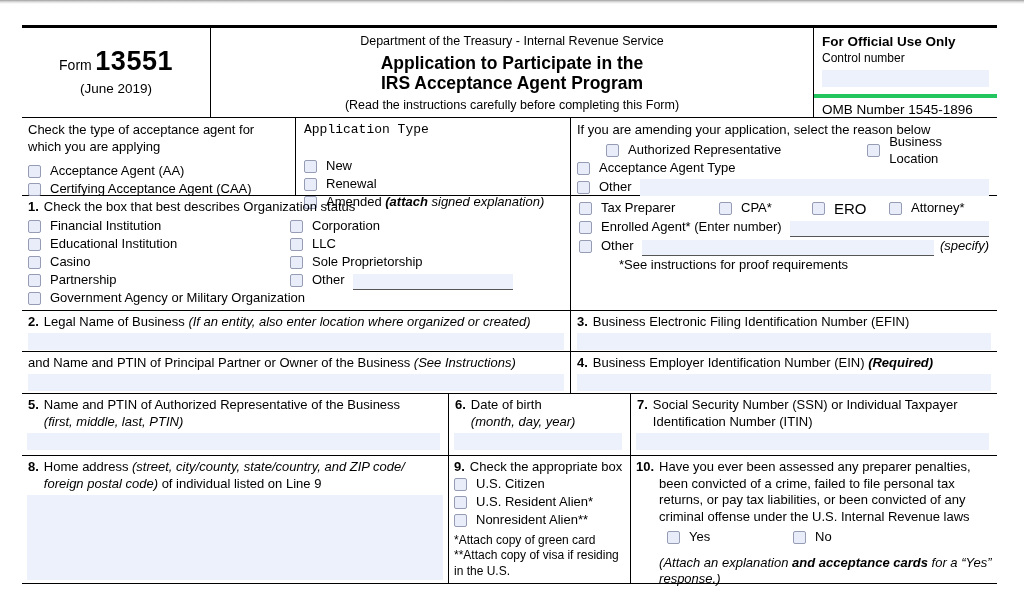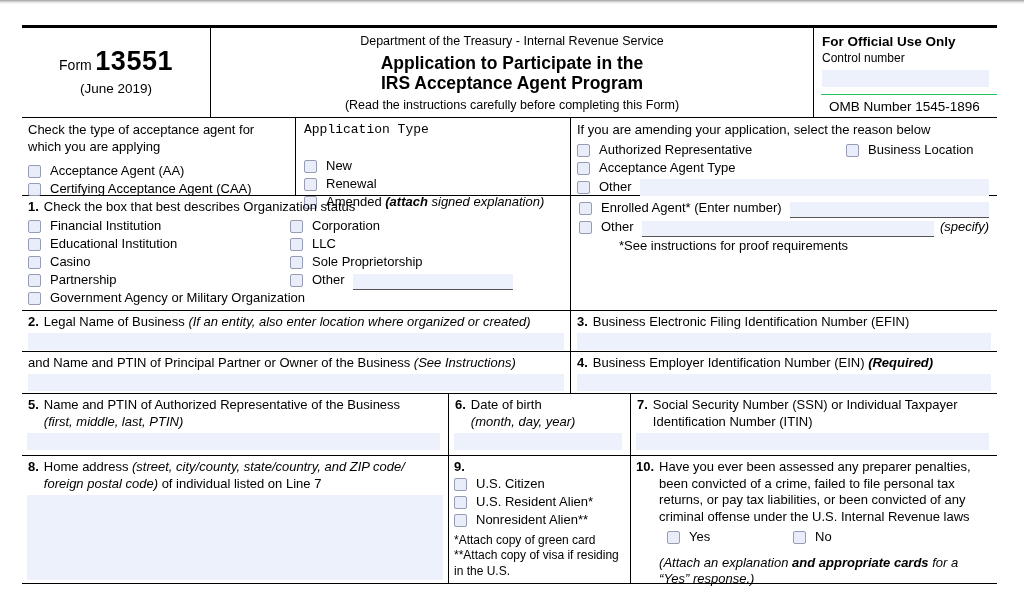--- a/index.html
+++ b/index.html
@@ -20,42 +20,42 @@
   .formnumber { font-size:27px; font-weight:bold; letter-spacing:.5px; }
   .revision { font-size:13.5px; margin-top:1px; }
   .c-title { flex:1; display:flex; flex-direction:column; align-items:center;
     justify-content:space-between; text-align:center; padding:5px 4px 4px; }
   .agency { font-size:12.5px; }
   .bigtitle { font-size:17.5px; font-weight:bold; line-height:1.15; }
   .smallnote { font-size:12.5px; }
   .c-official { width:184px; padding:5px 8px 0; }
   .official-title { font-weight:bold; font-size:13.5px; }
   .control-label { font-size:12px; margin-top:1px; }
-  .omb-row { position:absolute; left:7px; right:0; bottom:0; height:23px;
-    border-top:1px solid #22c55e; font-size:13.5px; padding:3px 8px 0; }
+  .omb-row { position:absolute; left:0; right:0; bottom:0; height:23px;
+    border-top:4px solid #22c55e; font-size:13.5px; padding:3px 8px 0; }
 
   
   .field { background:#edf1fc; height:17px; }
   .ufield { background:#edf1fc; height:16px; border-bottom:1px solid #555; }
   .cb { display:inline-block; flex:none; width:13px; height:13px; background:#e9edfa;
     border:1px solid #959cb4; border-radius:2px; margin-right:9px; }
   .opt { display:flex; align-items:center; height:18px; }
   .num { font-weight:bold; margin-right:5px; flex:none; }
   .it { font-style:italic; }
   .bit { font-weight:bold; font-style:italic; }
   .hang { display:flex; align-items:flex-start; }
 
   
   .r-a { height:78px; }
   .c-a1 { width:273px; padding:4px 6px 0; }
   .c-a2 { width:275px; padding:4px 8px 0; }
   .c-a3 { flex:1; padding:4px 6px 0; }
   .a1-label { width:255px; margin-bottom:7px; }
   .a3-row1 { display:flex; }
-  .a3-row1 .opt:first-child { width:269px; }
+  .a3-row1 .opt:first-child { width:269px;margin-left:29px; }
   .opt-other { display:flex; align-items:center; height:20px; }
   .opt-other .flexfield { flex:1; margin-left:8px; margin-right:2px; }
 
   
   .r-b { height:115px; }
   .c-b1 { width:548px; padding:3px 6px 0; }
   .c-b2 { flex:1; padding:3px 8px 0; }
   .orgcols { display:flex; margin-top:2px; }
   .orgcol1 { width:262px; }
   .orgcol2 { flex:1; }
@@ -220,20 +220,38 @@
           </div>
           <div class="opt">
             <span class="cb"></span>
             <span>Other</span>
             <span class="ufield org-other-field"></span>
           </div>
         </div>
       </div>
     </div>
     <div class="cell c-b2">
+      <div class="profrow1">
+        <div class="opt">
+          <span class="cb"></span>
+          <span>Tax Preparer</span>
+        </div>
+        <div class="opt">
+          <span class="cb"></span>
+          <span>CPA*</span>
+        </div>
+        <div class="opt">
+          <span class="cb"></span>
+          <span class="ero">ERO</span>
+        </div>
+        <div class="opt">
+          <span class="cb"></span>
+          <span>Attorney*</span>
+        </div>
+      </div>
       <div class="profline">
         <span class="cb"></span>
         <span>Enrolled Agent* (Enter number)</span>
         <span class="ufield flexfield"></span>
       </div>
       <div class="profline">
         <span class="cb"></span>
         <span>Other</span>
         <span class="ufield flexfield"></span>
         <span class="specify">(specify)</span>
@@ -285,27 +303,28 @@
         <span>Social Security Number (SSN) or Individual Taxpayer Identification Number (ITIN)</span>
       </div>
       <div class="field bfield"></div>
     </div>
   </div>
 
   <div class="row r-8910">
     <div class="cell c-8">
       <div class="hang">
         <span class="num">8.</span>
-        <span><span>Home address </span><span class="it">(street, city/county, state/country, and ZIP code/ foreign postal code)</span><span> of individual listed on Line 7</span></span>
+        <span><span>Home address </span><span class="it">(street, city/county, state/country, and ZIP code/ foreign postal code)</span><span> of individual listed on Line 9</span></span>
       </div>
       <div class="addr-field"></div>
     </div>
     <div class="cell c-9">
       <div class="hang title">
         <span class="num">9.</span>
+        <span>Check the appropriate box</span>
       </div>
       <div class="opt">
         <span class="cb"></span>
         <span>U.S. Citizen</span>
       </div>
       <div class="opt">
         <span class="cb"></span>
         <span>U.S. Resident Alien*</span>
       </div>
       <div class="opt">
@@ -323,19 +342,19 @@
           <span class="yesno">
             <span class="opt">
               <span class="cb"></span>
               <span>Yes</span>
             </span>
             <span class="opt">
               <span class="cb"></span>
               <span>No</span>
             </span>
           </span>
-          <span class="note10" style="display:block;"><span>(Attach an explanation </span><span class="bit">and appropriate cards</span><span> for a “Yes” response.)</span></span>
+          <span class="note10" style="display:block;"><span>(Attach an explanation </span><span class="bit">and acceptance cards</span><span> for a “Yes” response.)</span></span>
         </span>
       </div>
     </div>
   </div>
 
 </div>
 
 </body></html>

